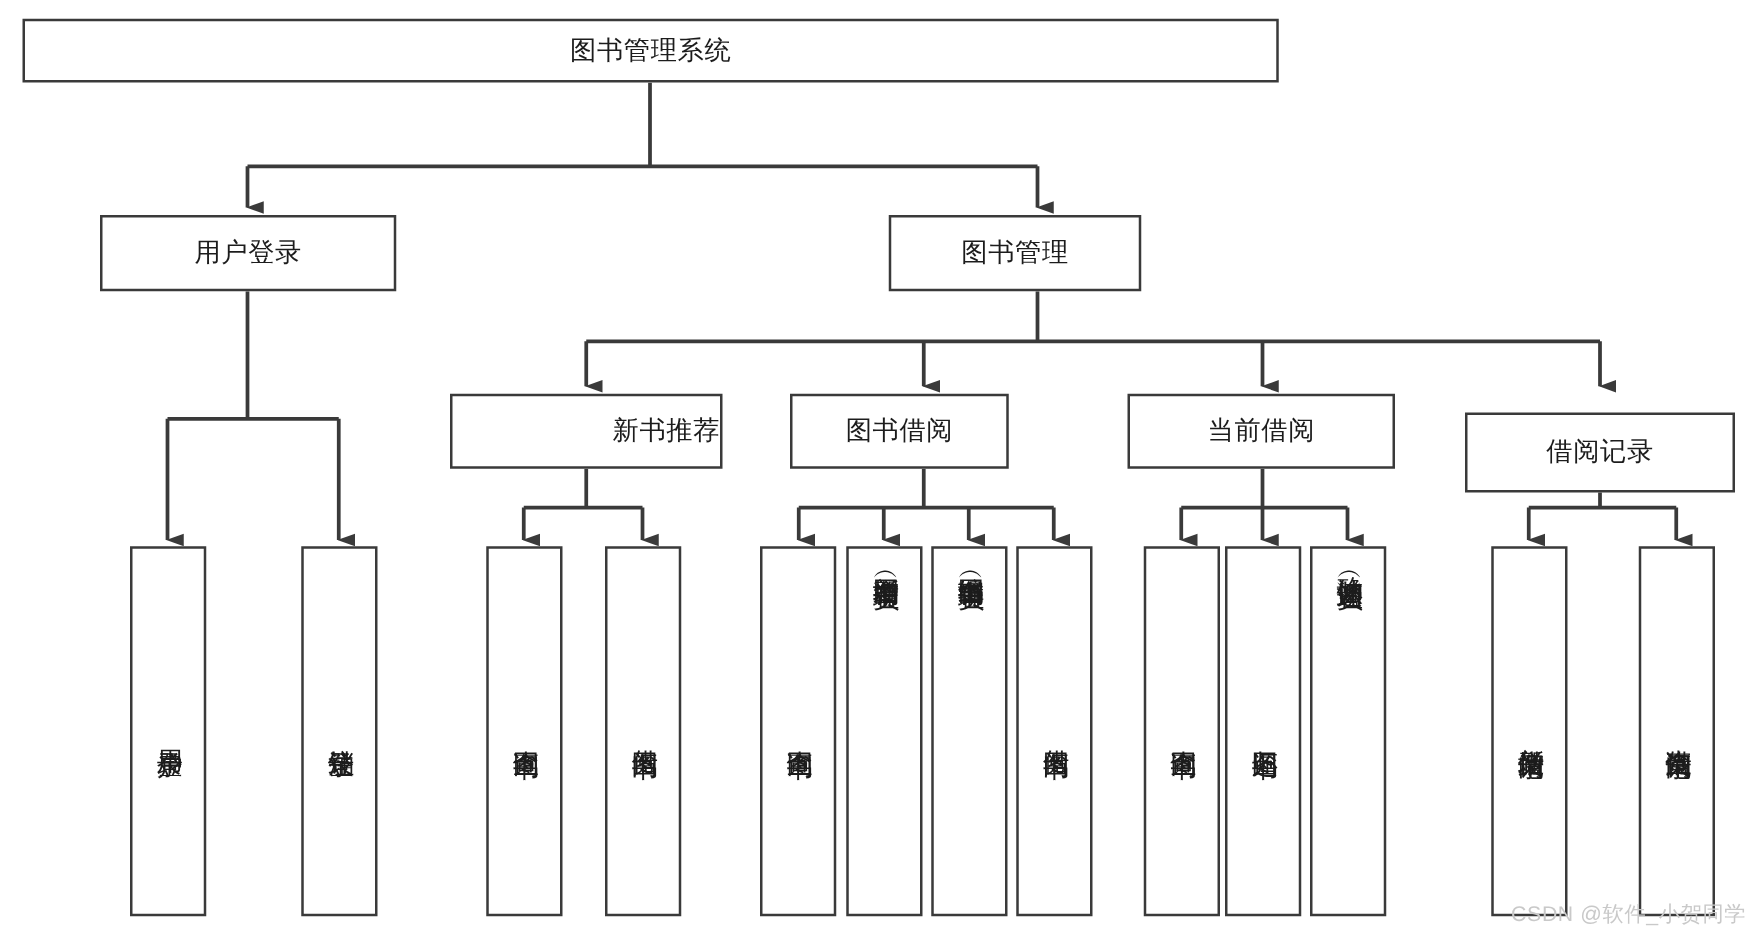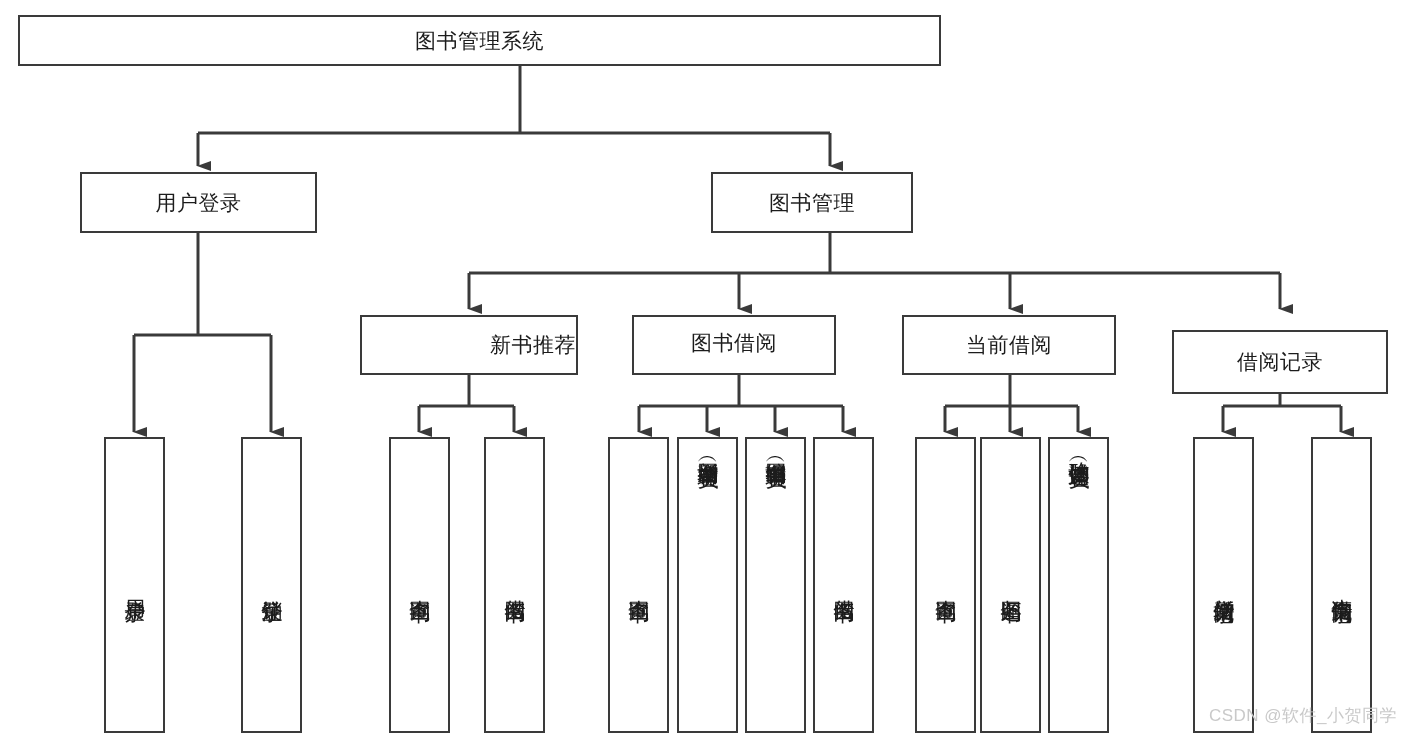--- a/index.html
+++ b/index.html
@@ -57,21 +57,21 @@
     white-space: nowrap;
     color: #1c1c1c;
   }
   .node-v.center-text {
     align-items: center;
     padding-top: 0;
   }
   #watermark {
     position: absolute;
     right: 8px;
-    bottom: 20px;
+    bottom: 4px;
     font-size: 17px;
     color: #c9c9c9;
     letter-spacing: 0.5px;
     white-space: nowrap;
     user-select: none;
   }
 </style>
 </head>
 <body>
 
@@ -120,35 +120,35 @@
       <path d="M 1010 406 L 1010 432" marker-end="url(#arrow)"></path>
       <path d="M 1078 406 L 1078 432" marker-end="url(#arrow)"></path>
 
       <path d="M 1280 375 L 1280 406"></path>
       <path d="M 1223 406 L 1341 406"></path>
       <path d="M 1223 406 L 1223 432" marker-end="url(#arrow)"></path>
       <path d="M 1341 406 L 1341 432" marker-end="url(#arrow)"></path>
     </g>
   </svg>
 
-  <div class="node node-h" style="left:18px; top:15px; width:923px; height:51px;">
+  <div class="node node-h" style="left:18px; top:15px; width:1005px; height:51px;">
     <span>图书管理系统</span>
   </div>
 
   <div class="node node-h" style="left:80px; top:172px; width:237px; height:61px;">
     <span>用户登录</span>
   </div>
   <div class="node node-h" style="left:711px; top:172px; width:202px; height:61px;">
     <span>图书管理</span>
   </div>
 
   <div class="node node-h" style="left:360px; top:315px; width:218px; height:60px;justify-content:flex-end;">
     <span>新书推荐</span>
   </div>
-  <div class="node node-h" style="left:632px; top:315px; width:204px; height:60px;font-family:Liberation Mono, monospace;">
+  <div class="node node-h" style="left:632px; top:315px; width:175px; height:60px;">
     <span>图书借阅</span>
   </div>
   <div class="node node-h" style="left:902px; top:315px; width:214px; height:60px;">
     <span>当前借阅</span>
   </div>
   <div class="node node-h" style="left:1172px; top:330px; width:216px; height:64px;">
     <span>借阅记录</span>
   </div>
 
   <div class="node node-v center-text" style="left:104px; top:437px; width:61px; height:296px;">

